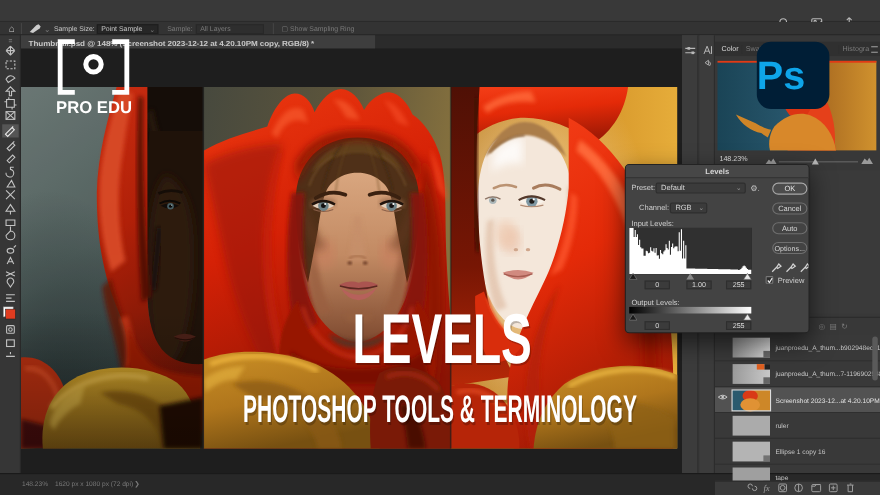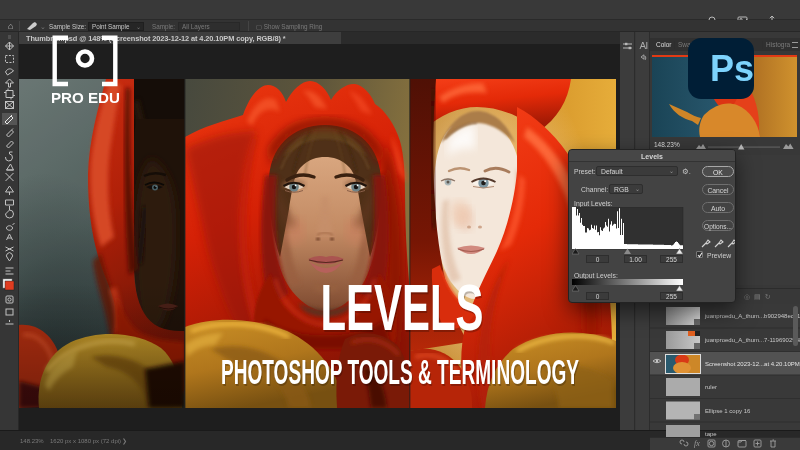--- a/index.html
+++ b/index.html
@@ -560,14 +560,14 @@
 </div>
 
 <svg class="abs" style="left:48px;top:34px" width="74" height="72" viewBox="0 0 74 72">
 <path d="M4.5,1.6 h15.5 v4.4 h-11.1 v41.8 h11.1 v4.4 h-15.5 Z" fill="#ffffff"></path>
 <path d="M69.5,1.6 h-15.5 v4.4 h11.1 v41.8 h-11.1 v4.4 h15.5 Z" fill="#ffffff"></path>
 <circle cx="37" cy="24.5" r="7" fill="none" stroke="#ffffff" stroke-width="4.6"></circle>
 <text x="3" y="68.5" font-family="Liberation Sans" font-weight="bold" font-size="15.5" textLength="69" lengthAdjust="spacingAndGlyphs" fill="#ffffff">PRO EDU</text>
 </svg>
 
 <div class="abs" style="left:688px;top:38px;width:66px;height:61px;background:#001e36;border-radius:13px"></div>
-<div class="abs" style="left:688px;top:38px;width:66px;height:75px;color:#7dd3fc;font-size:36px;font-weight:bold;text-align:right;line-height:61px">Ps</div>
+<div class="abs" style="left:688px;top:38px;width:66px;height:75px;color:#0ea5e9;font-size:36px;font-weight:bold;text-align:left;line-height:61px">Ps</div>
 
 </div>
 </body></html>

